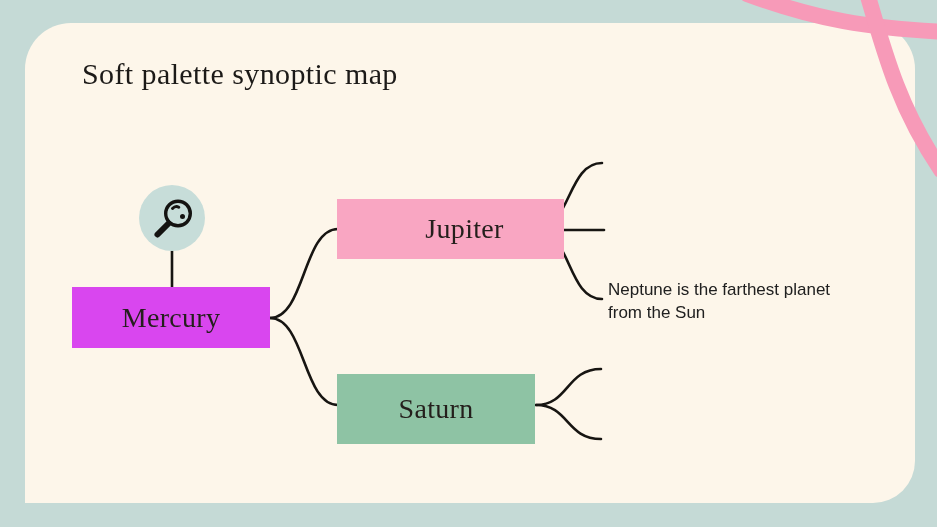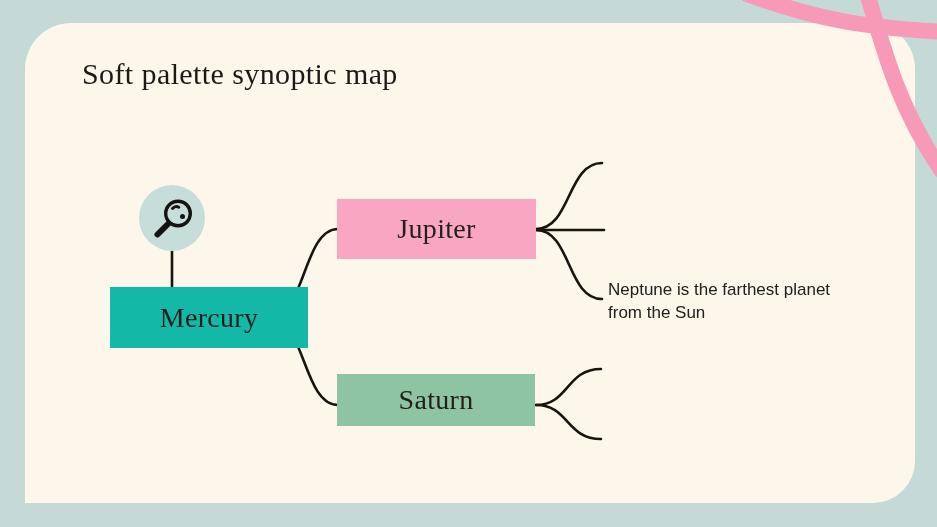--- a/index.html
+++ b/index.html
@@ -48,21 +48,21 @@
   .node{
     position:absolute;
     display:flex;align-items:center;justify-content:center;
     font-family:"Liberation Serif", serif;
     font-size:28px;
     color:#241f1c;
     letter-spacing:0.3px;
   }
   .node-mercury{left:72px;top:287px;width:198px;height:61px;}
   .node-jupiter{left:337px;top:199px;width:199px;height:60px;}
-  .node-saturn{left:337px;top:374px;width:198px;height:52px;}
+  .node-saturn{left:337px;top:374px;width:198px;height:70px;}
   .fact{
     position:absolute;
     left:608px;
     width:290px;
     font-size:17px;
     line-height:23px;
     color:#202020;
     white-space:pre-line;
   }
   .fact-1{top:141px;}
@@ -100,25 +100,25 @@
 
   <div class="icon-circle" style="background-color: rgb(199, 221, 217);">
     <svg width="66" height="66" viewBox="0 0 66 66">
       <circle cx="39" cy="28.5" r="12.3" fill="none" stroke="#141311" stroke-width="3.4"></circle>
       <line x1="29.5" y1="38.5" x2="18.5" y2="49.5" stroke="#141311" stroke-width="6" stroke-linecap="round"></line>
       <path d="M33.5,23.5 Q36.5,20.3 39.8,22.2" fill="none" stroke="#141311" stroke-width="3" stroke-linecap="round"></path>
       <circle cx="43.5" cy="31.5" r="2.5" fill="#141311"></circle>
     </svg>
   </div>
 
-  <div class="node node-mercury" style="background-color: #14b8a6; margin-left: 38px;">
+  <div class="node node-mercury" style="background-color: #d946ef;">
     <span>Mercury</span>
   </div>
 
-  <div class="node node-jupiter" style="background-color: rgb(249, 166, 194);">
+  <div class="node node-jupiter" style="background-color: rgb(249, 166, 194); padding-left: 28px;">
     <span>Jupiter</span>
   </div>
 
   <div class="node node-saturn" style="background-color: rgb(142, 195, 164);">
     <span>Saturn</span>
   </div>
 
   <div class="fact fact-3">Neptune is the farthest planet
 from the Sun</div>
 

